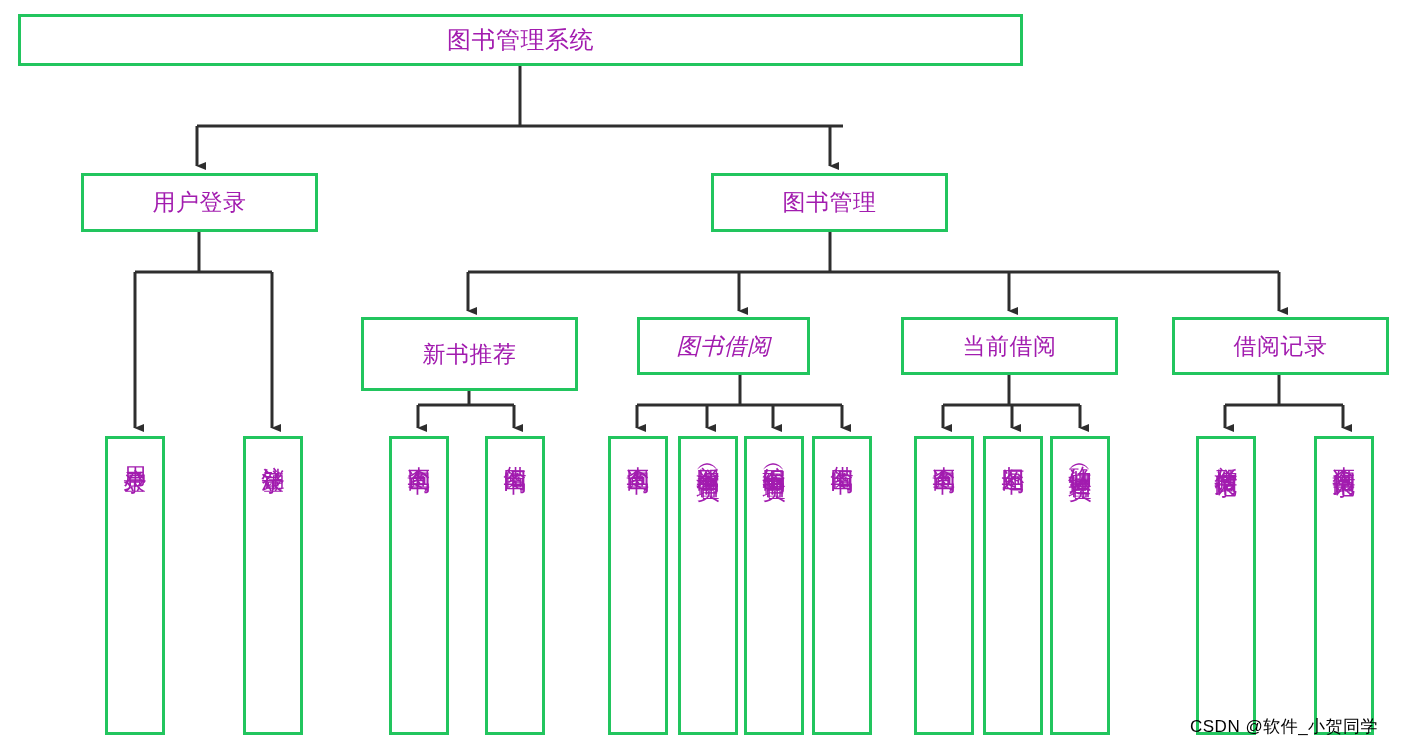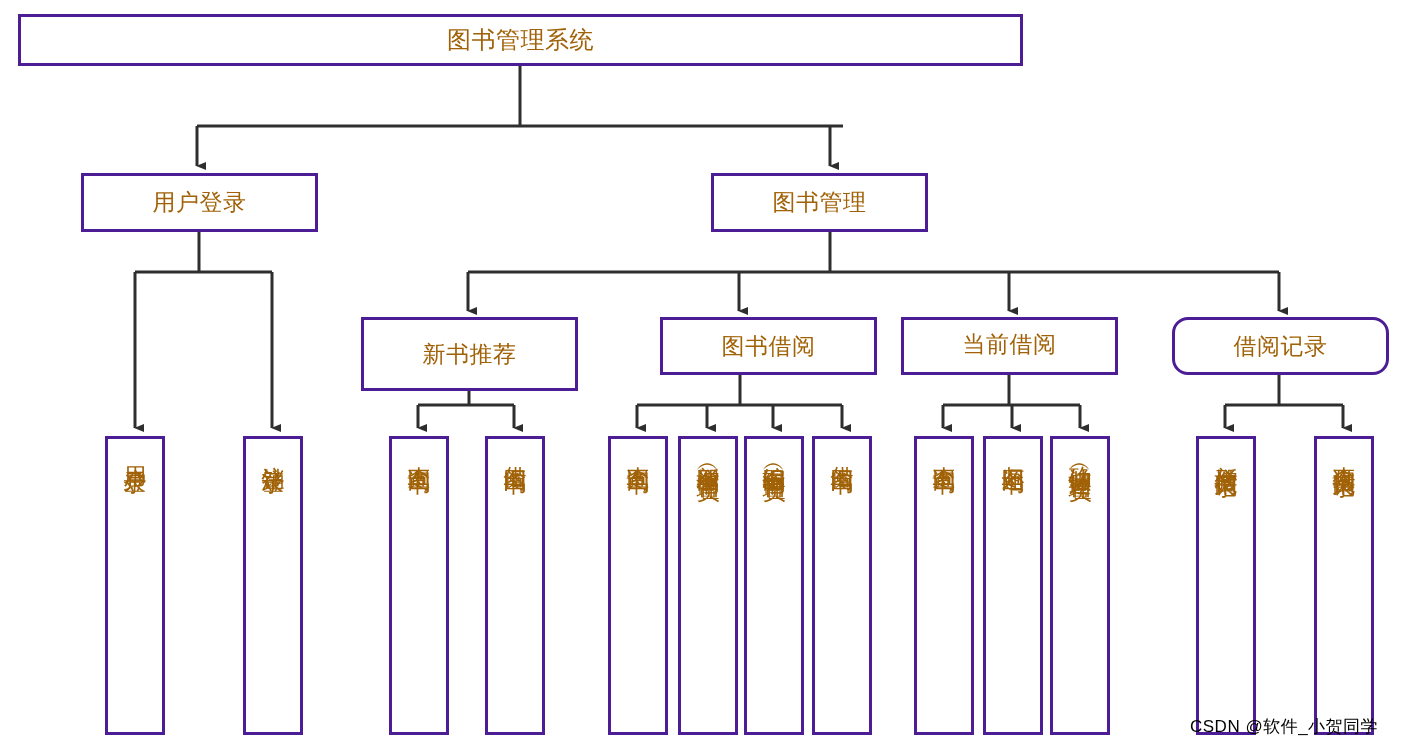--- a/index.html
+++ b/index.html
@@ -22,25 +22,25 @@
     left: 0;
     top: 0;
     width: 1405px;
     height: 747px;
     pointer-events: none;
   }
   .node {
     position: absolute;
     box-sizing: border-box;
     background: #ffffff;
-    border: 3px solid #4c1d95;
+    border: 3px solid #22c55e;
     display: flex;
     align-items: center;
     justify-content: center;
-    color: #a16207;
+    color: #a21caf;
     z-index: 2;
   }
   .node-label {
     display: block;
     text-align: center;
     line-height: 1.05;
     letter-spacing: 0.5px;
   }
   
   .node.horiz .node-label {
@@ -128,34 +128,34 @@
     </g>
   </svg>
 
   <div class="node horiz root" style="left:18px; top:14px; width:1005px; height:52px;">
     <span class="node-label">图书管理系统</span>
   </div>
 
   <div class="node horiz" style="left:81px; top:173px; width:237px; height:59px;">
     <span class="node-label">用户登录</span>
   </div>
-  <div class="node horiz" style="left:711px; top:173px; width:217px; height:59px;">
+  <div class="node horiz" style="left:711px; top:173px; width:237px; height:59px;">
     <span class="node-label">图书管理</span>
   </div>
 
   <div class="node horiz" style="left:361px; top:317px; width:217px; height:74px;">
     <span class="node-label">新书推荐</span>
   </div>
-  <div class="node horiz" style="left:660px; top:317px; width:217px; height:58px;">
+  <div class="node horiz" style="left:637px; top:317px; width:173px; height:58px;font-style:italic;">
     <span class="node-label">图书借阅</span>
   </div>
-  <div class="node horiz" style="left:901px; top:317px; width:217px; height:58px;font-family:Liberation Mono, monospace;">
+  <div class="node horiz" style="left:901px; top:317px; width:217px; height:58px;">
     <span class="node-label">当前借阅</span>
   </div>
-  <div class="node horiz" style="left:1172px; top:317px; width:217px; height:58px;border-radius:16px;">
+  <div class="node horiz" style="left:1172px; top:317px; width:217px; height:58px;">
     <span class="node-label">借阅记录</span>
   </div>
 
   <div class="node vert" style="left:105px; top:436px; width:60px; height:299px;">
     <span class="node-label">用户登录</span>
   </div>
   <div class="node vert" style="left:243px; top:436px; width:60px; height:299px;">
     <span class="node-label">注销登录</span>
   </div>
 

